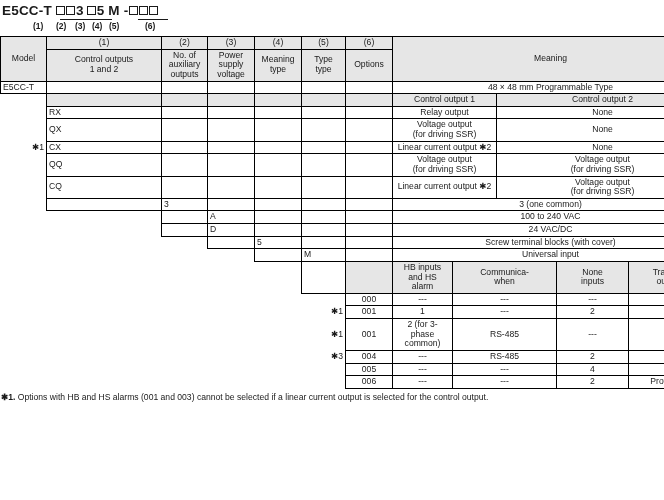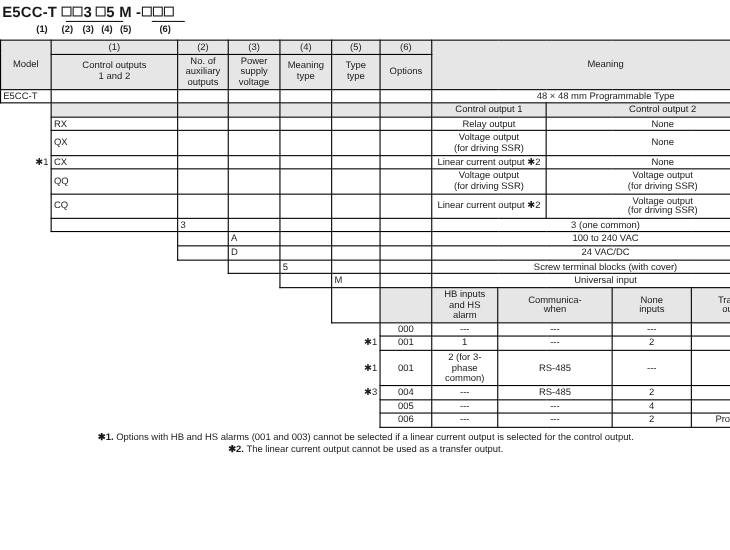--- a/index.html
+++ b/index.html
@@ -93,21 +93,21 @@
   .shade { background: #e6e6e6; }
   .star { font-weight: bold; }
 
   
   #footnotes {
     margin-top: 3px;
     padding-left: 1px;
     font-size: 8.6px;
     line-height: 11.6px;
   }
-  .fn-row { white-space: nowrap; text-align: center; }
+  .fn-row { white-space: nowrap; }
   .fn-mark { font-weight: bold; }
 </style>
 </head>
 <body>
 
 <div id="title-block">
   <div class="title-line1">
     <span class="model-code">E5CC-T</span>
     <span style="display:inline-block;width:4px"></span>
     <span class="box-glyph"></span>
@@ -449,17 +449,13 @@
     <td class="ctr">Provided.</td>
   </tr>
 </tbody>
   </table>
 
 <div id="footnotes">
   <div class="fn-row">
     <span class="fn-mark">✱1.</span>
     <span>Options with HB and HS alarms (001 and 003) cannot be selected if a linear current output is selected for the control output.</span>
   </div>
-  <div class="fn-row">
-    <span class="fn-mark">✱2.</span>
-    <span>The linear current output cannot be used as a transfer output.</span>
-  </div>
 </div>
 
 </body></html>

